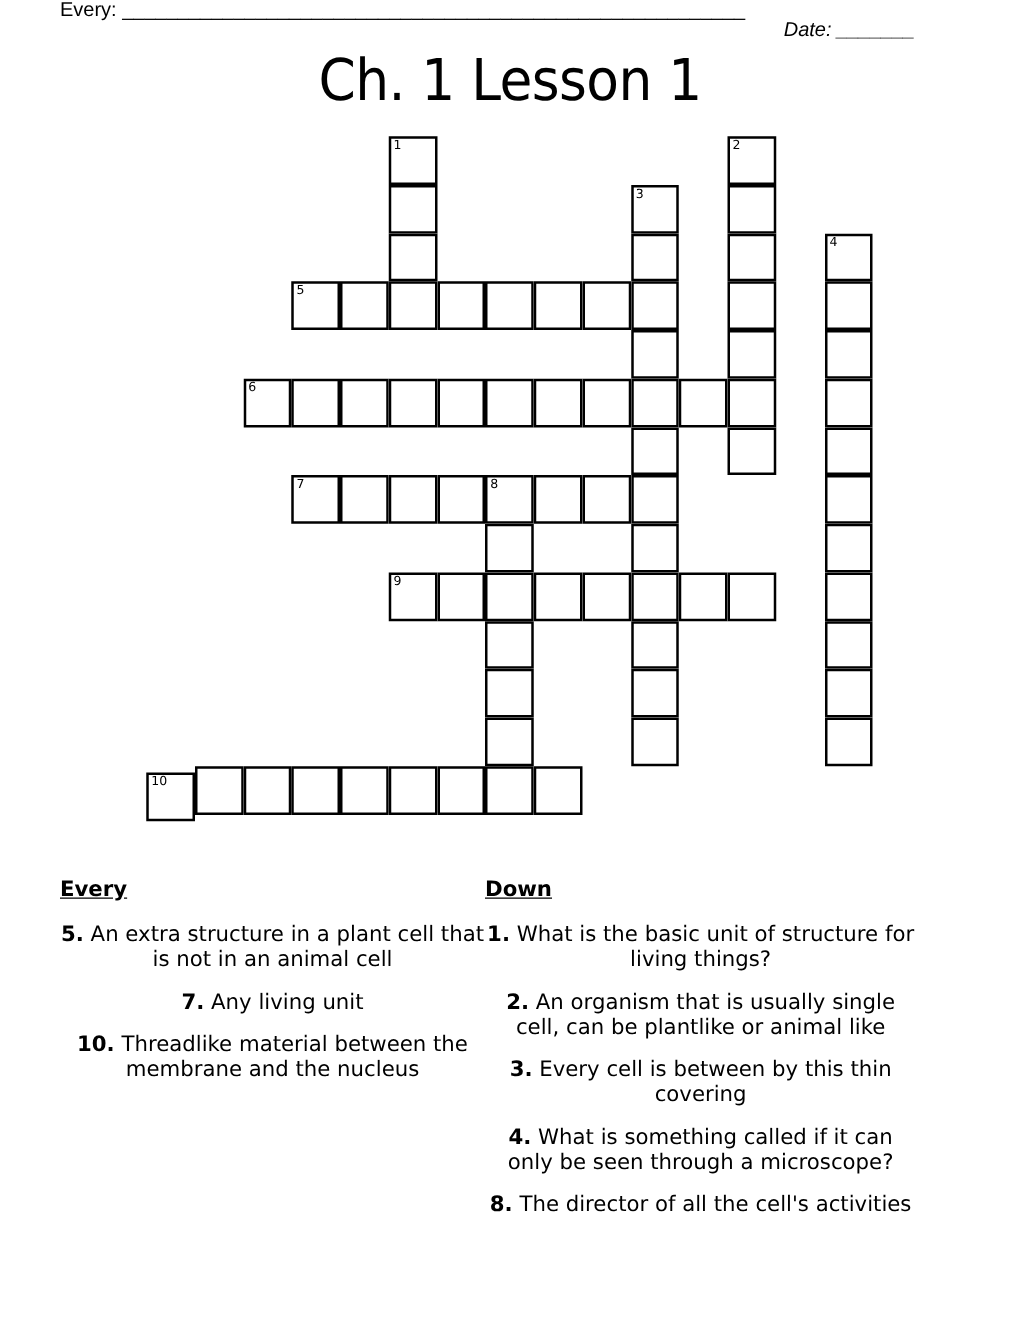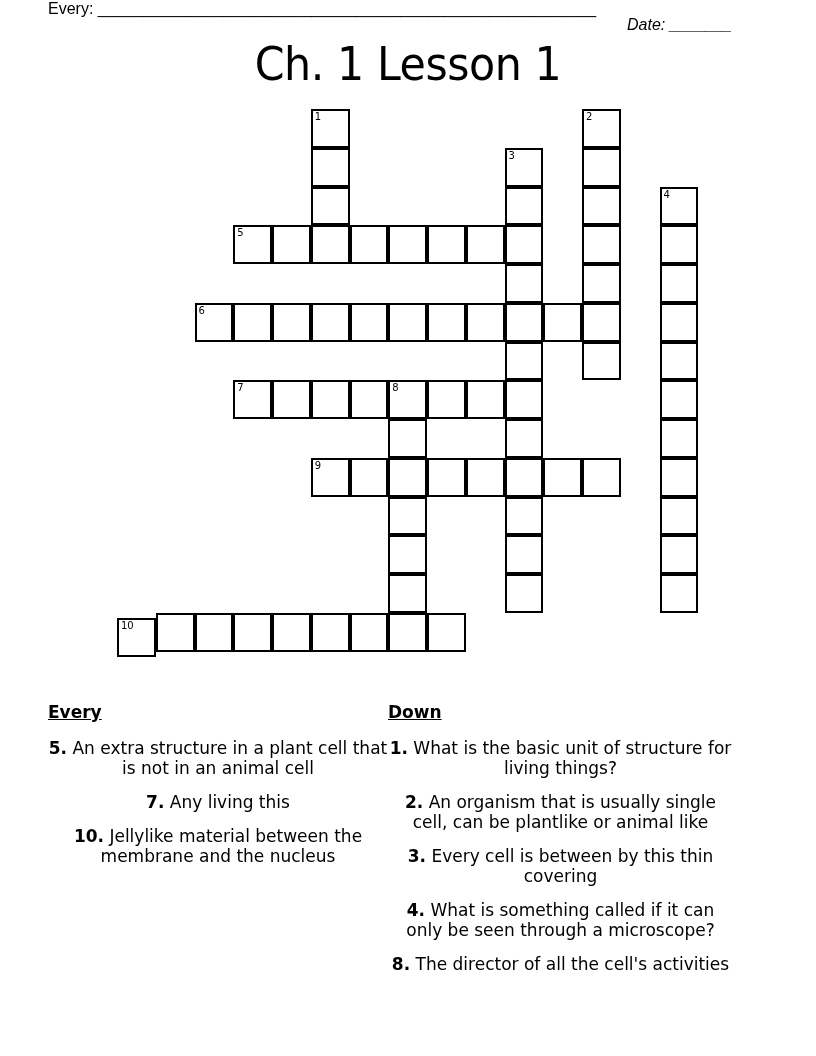--- a/index.html
+++ b/index.html
@@ -120,22 +120,22 @@
     <div class="cell" style="left: 234.25px; top: 613.75px;"></div>
     <div class="cell" style="left: 273px; top: 613.75px;"></div>
     <div class="cell" style="left: 311.75px; top: 613.75px;"></div>
     <div class="cell" style="left: 350.5px; top: 613.75px;"></div>
     <div class="cell" style="left: 428px; top: 613.75px;"></div>
   </div>
 
 <div class="clues across">
   <h2>Every</h2>
   <div class="clue"><b>5.</b><span> An extra structure in a plant cell that is not in an animal cell</span></div>
-  <div class="clue"><b>7.</b><span> Any living this</span></div>
-  <div class="clue"><b>10.</b><span> Jellylike material between the membrane and the nucleus</span></div>
+  <div class="clue"><b>7.</b><span> Any living unit</span></div>
+  <div class="clue"><b>10.</b><span> Threadlike material between the membrane and the nucleus</span></div>
 </div>
 
 <div class="clues down">
   <h2>Down</h2>
   <div class="clue"><b>1.</b><span> What is the basic unit of structure for living things?</span></div>
   <div class="clue"><b>2.</b><span> An organism that is usually single cell, can be plantlike or animal like</span></div>
   <div class="clue"><b>3.</b><span> Every cell is between by this thin covering</span></div>
   <div class="clue"><b>4.</b><span> What is something called if it can only be seen through a microscope?</span></div>
   <div class="clue"><b>8.</b><span> The director of all the cell's activities</span></div>
 </div>

